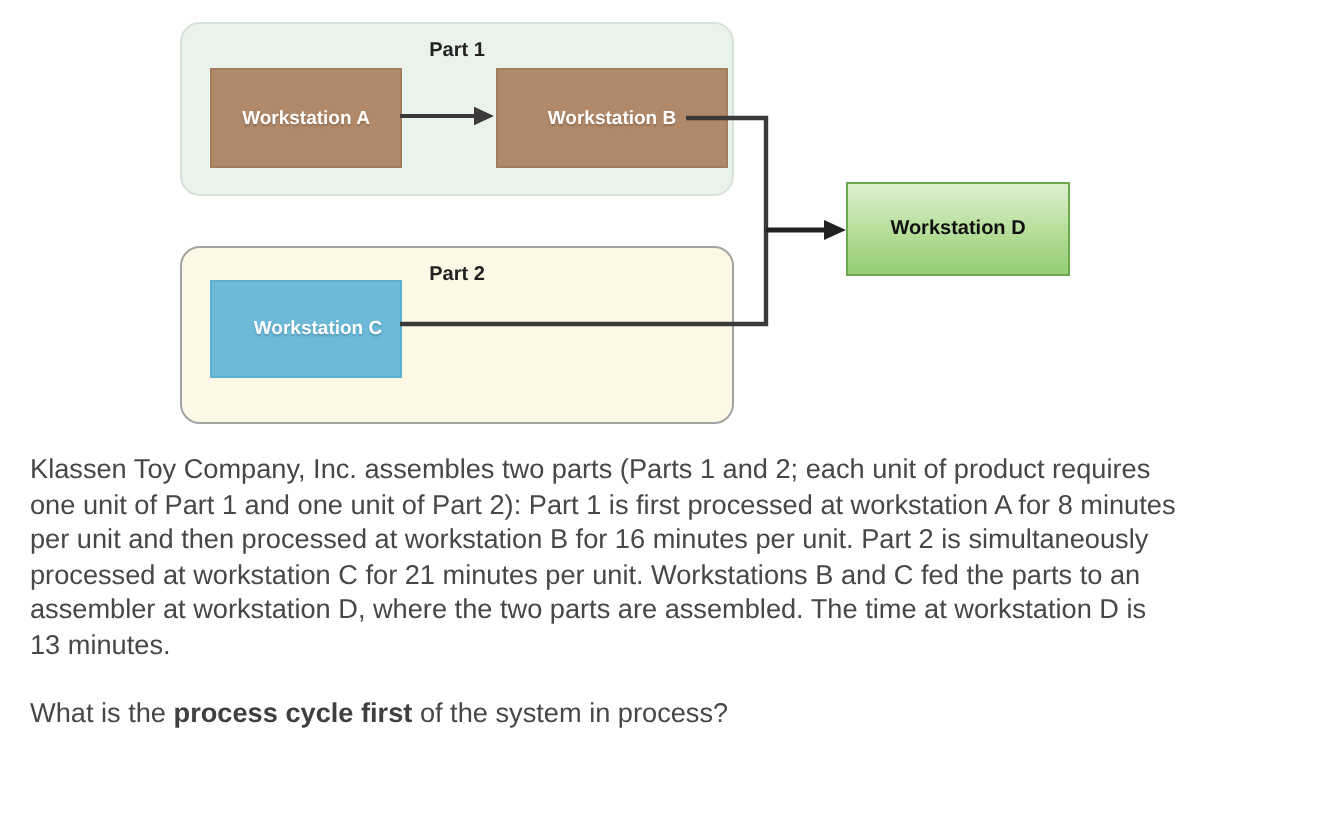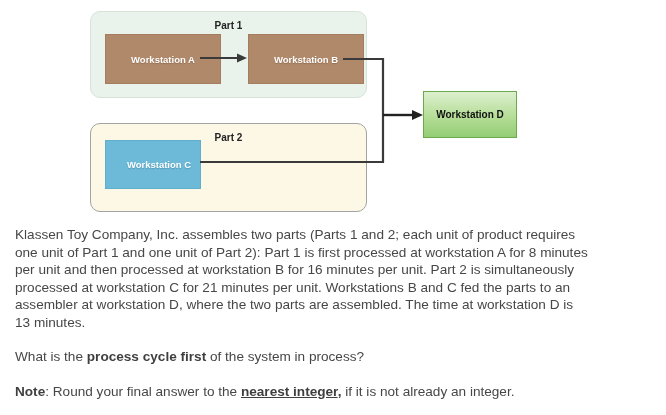--- a/index.html
+++ b/index.html
@@ -48,31 +48,31 @@
     font-size: 9.5px;
     font-weight: bold;
     text-align: center;
   }
   .ws.brown {
     background: #b0896a;
     border: 1px solid #a47d5e;
     color: #ffffff;
     text-shadow: 0 1px 1px rgba(90,60,40,0.35);
   }
-  .ws.wsA { left: 14px; top: 22px; width: 116px; height: 50px; }
+  .ws.wsA { left: 14px; top: 22px; width: 96px; height: 50px; }
   .ws.wsB { left: 157px; top: 22px; width: 116px; height: 50px; }
   .ws.blue {
     background: #6cb9d8;
     border: 1px solid #60aecd;
     color: #ffffff;
     text-shadow: 0 1px 1px rgba(30,80,100,0.3);
     left: 14px; top: 16px; width: 96px; height: 49px; padding-left: 12px;
   }
   .ws.green {
-    left: 423px; top: 91px; width: 94px; height: 47px;
+    left: 423px; top: 91px; width: 112px; height: 47px;
     background: linear-gradient(to bottom, #dcf0ce 0%, #b5dd97 55%, #93cd74 100%);
     border: 1px solid #6ba84e;
     color: #111111;
     font-size: 10px;
   }
   .connectors {
     position: absolute;
     left: 0; top: 0;
     width: 666px; height: 220px;
     pointer-events: none;
@@ -123,16 +123,15 @@
       <polygon points="423,115 412,110 412,120" fill="#222222"></polygon>
     </svg>
 
   </div>
 
   <div class="text">
     <p><span>Klassen Toy Company, Inc. assembles two parts (Parts 1 and 2; each unit of product requires one unit of Part 1 and one unit of Part 2): Part 1 is first processed at workstation A for 8 minutes per unit and then processed at workstation B for 16 minutes per unit. Part 2 is simultaneously processed at workstation C for 21 minutes per unit. Workstations B and C fed the parts to an assembler at workstation D, where the two parts are assembled. The time at workstation D is 13 minutes.</span></p>
 
     <p><span>What is the </span><strong>process cycle first</strong><span> of the system in process?</span></p>
 
-    <p><strong>Note</strong><span>: Round your final answer to the </span><strong class="u">nearest integer</strong><strong>,</strong><span> if it is not already an integer.</span></p>
   </div>
 
 </div>
 
 </body></html>

